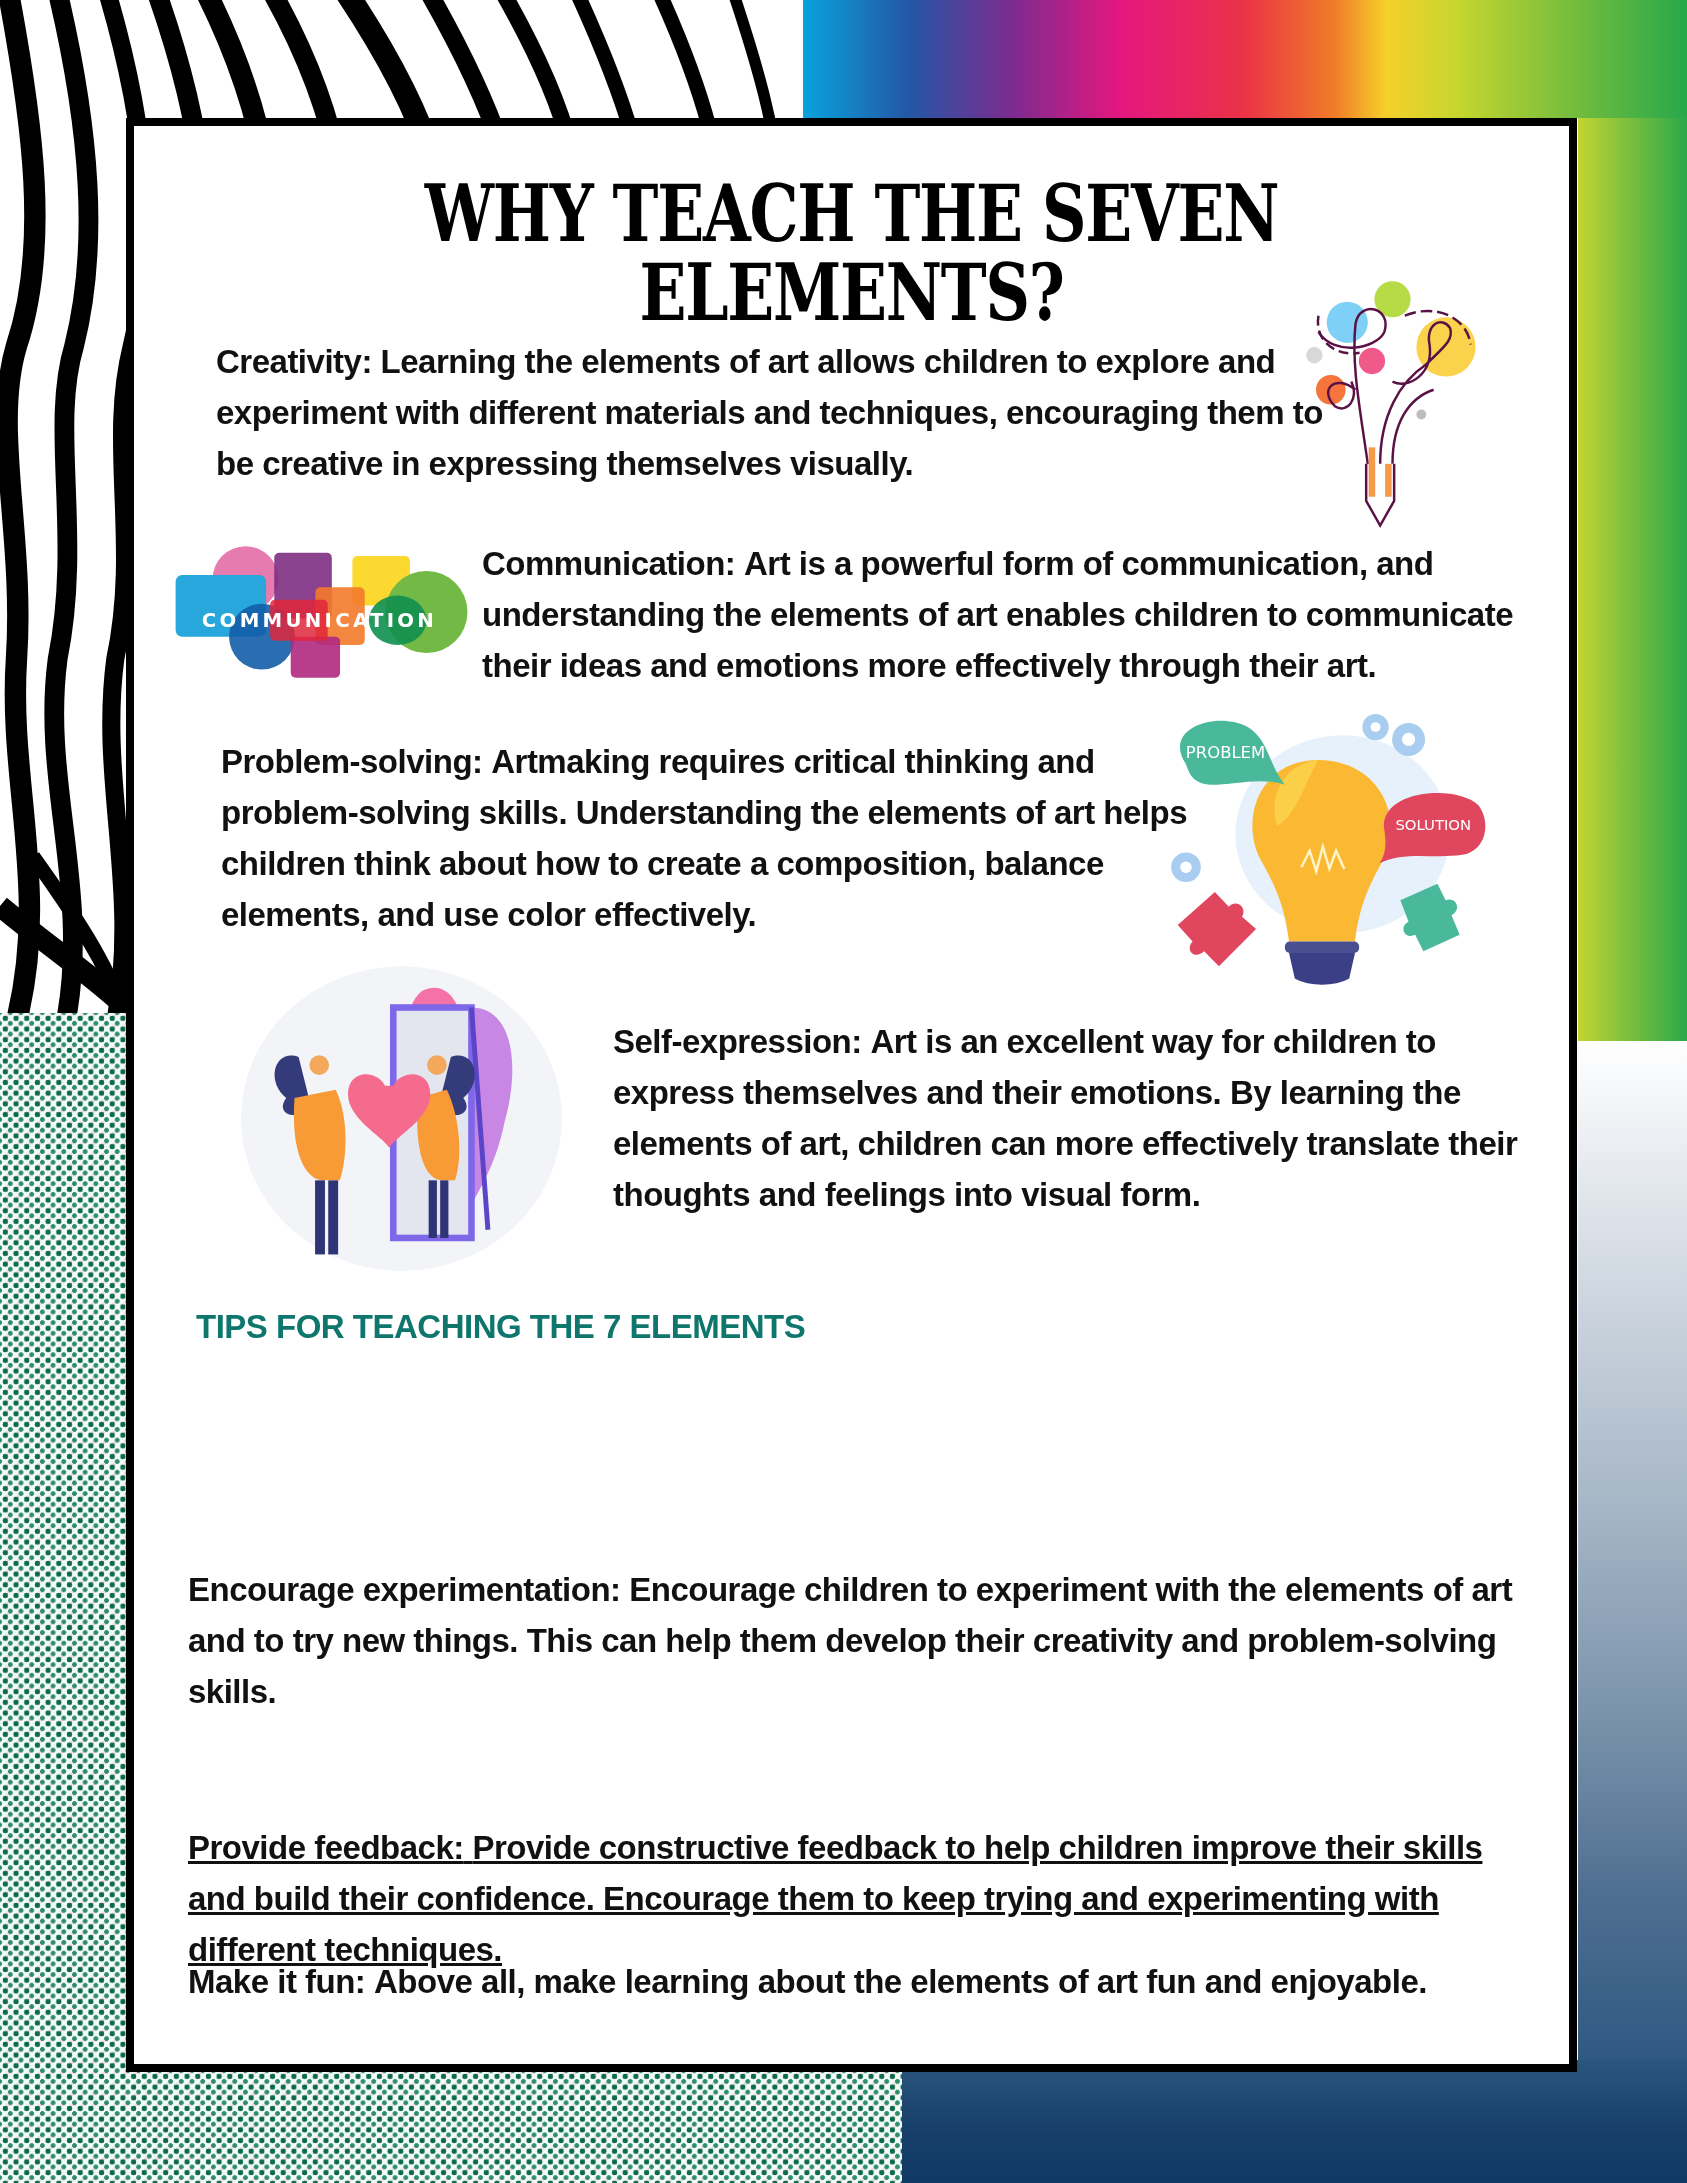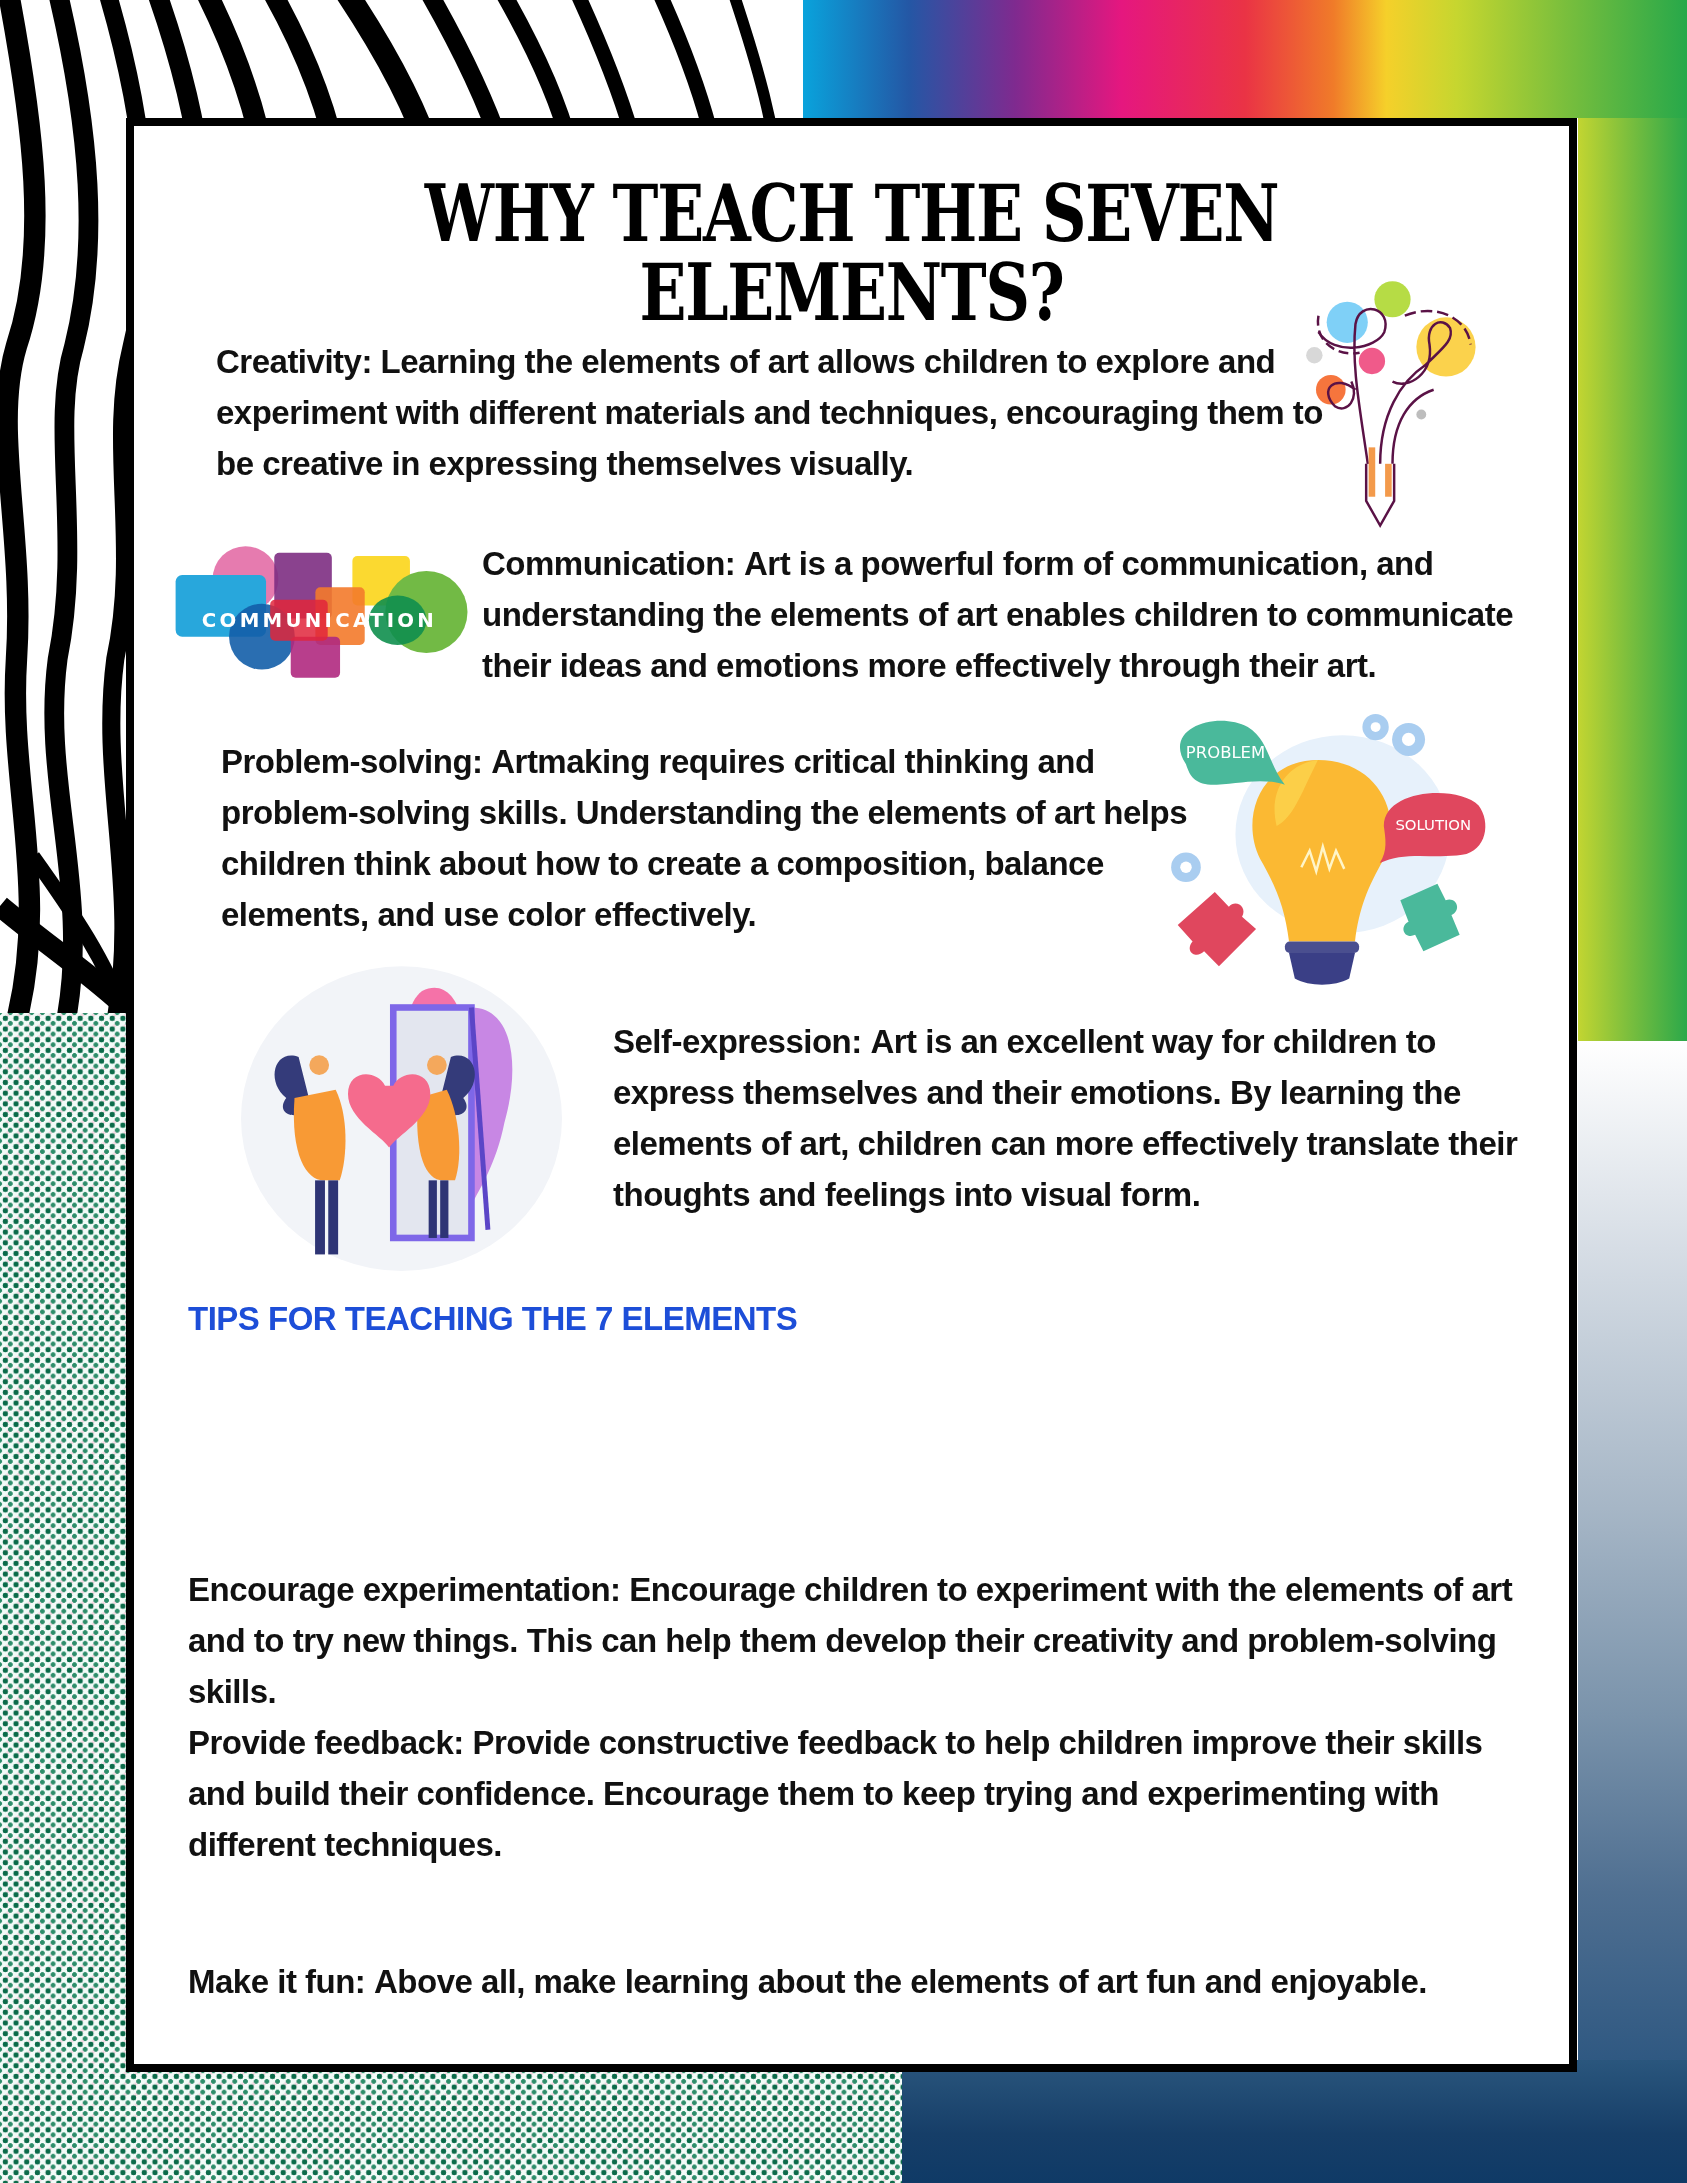--- a/index.html
+++ b/index.html
@@ -55,25 +55,25 @@
     letter-spacing: -0.5px;
   }
   .para .lead { font-weight: bold; }
   .para span.body { font-weight: bold; }
 
   .p-creativity { left: 82px; top: 210px; width: 1153px; }
   .p-communication { left: 348px; top: 412px; width: 1079px; }
   .p-problem { left: 87px; top: 610px; width: 972px; }
   .p-self { left: 479px; top: 890px; width: 931px; }
 
-  .tips-heading { position: absolute; left: 54px; top: 1174px; margin: 0; font-family: "Liberation Sans", sans-serif; font-weight: bold; font-size: 33px; letter-spacing: -0.5px; color: #1d4ed8; }
+  .tips-heading { position: absolute; left: 54px; top: 1174px; margin: 8px; font-family: "Liberation Sans", sans-serif; font-weight: bold; font-size: 33px; letter-spacing: -0.5px; color: #0f766e; }
   .tip { left: 54px; width: 1359px; }
   .tip-1 { top: 1281px; }
   .tip-2 { top: 1438px; }
-  .tip-3 { top: 1591px; }
+  .tip-3 { top: 1696px; text-decoration: underline; }
   .tip-4 { top: 1830px; }
 
   .illus { position: absolute; }
   .illus-pencil { left: 1168px; top: 140px; width: 181px; height: 264px; }
   .illus-comm { left: 33px; top: 412px; width: 305px; height: 148px; text-align: center; }
   .illus-bulb { left: 1019px; top: 568px; width: 338px; height: 297px; }
   .illus-mirror { left: 107px; top: 832px; width: 321px; height: 313px; }
 </style>
 </head>
 <body>

